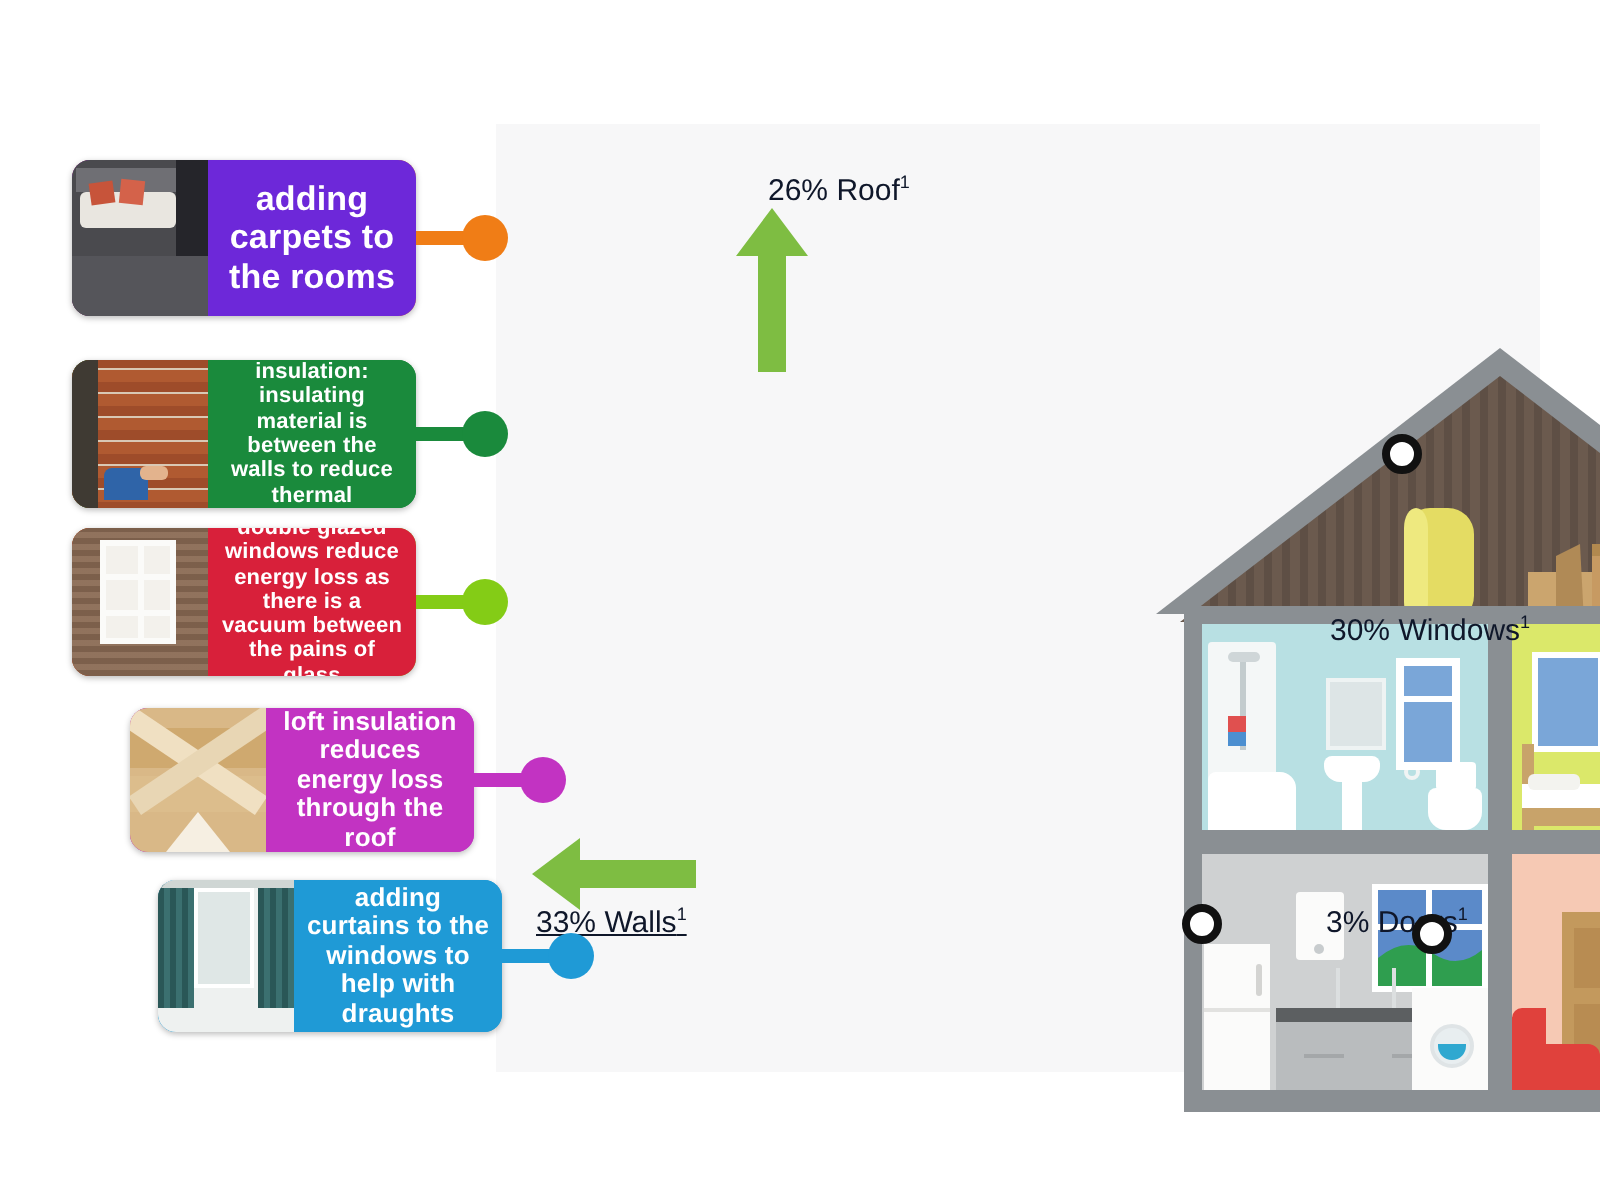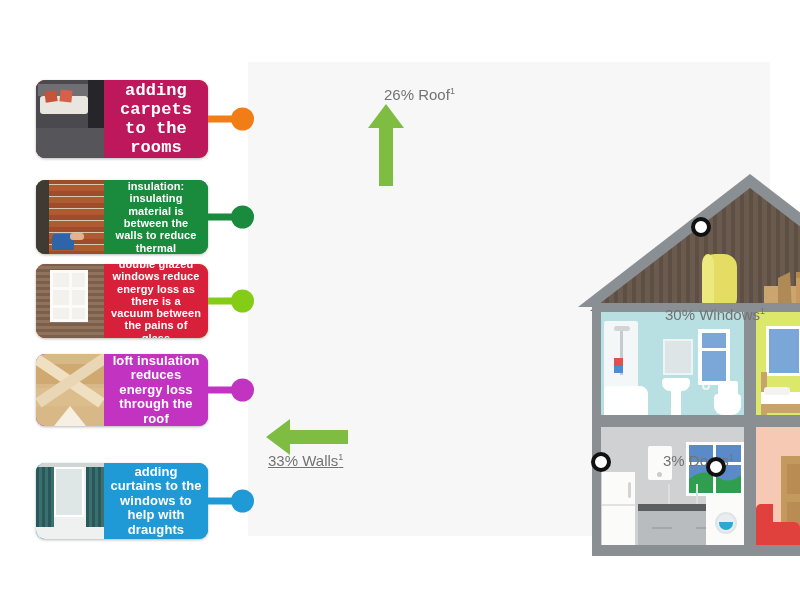--- a/index.html
+++ b/index.html
@@ -37,28 +37,28 @@
   }
   .knob{
     position:absolute;right:-46px;top:50%;transform:translateY(-50%);
     width:23px;height:23px;border-radius:50%;
   }
 
   #card0{top:80px;height:78px;}
   #card1{top:180px;height:74px;}
   #card2{top:264px;height:74px;}
   #card3{top:354px;height:72px;}
-  #card4{top:463px;height:76px;}
+  #card4{top:440px;height:76px;margin-left:43px;}
 
   #card0,#card0 .stem,#card0 .knob{background:#f07d16;}
   #card1,#card1 .stem,#card1 .knob{background:#1a8a3c;}
   #card2,#card2 .stem,#card2 .knob{background:#84cc16;}
-  #card3,#card3 .stem,#card3 .knob{background:#c233c2;}
+  #card3,#card3 .stem,#card3 .knob{background:#c233c2;margin-left:29px;}
   #card4,#card4 .stem,#card4 .knob{background:#1f9ad6;}
-  #card0 .card-inner{background:#be185d;font-family:Liberation Mono, monospace;}
+  #card0 .card-inner{background:#6d28d9;}
   #card1 .card-inner{background:#1a8a3c;}
   #card2 .card-inner{background:#d8203a;}
   #card3 .card-inner{background:#c233c2;}
   #card4 .card-inner{background:#1f9ad6;}
 
   #card0 .card-text{font-size:17px;}
   #card1 .card-text{font-size:11px;}
   #card2 .card-text{font-size:11px;}
   #card3 .card-text{font-size:13px;}
   #card4 .card-text{font-size:13px;}
@@ -96,21 +96,21 @@
   .t-curtain{background:#eef1f0;}
   .t-curtain .glass{position:absolute;left:18px;top:4px;width:30px;height:50px;background:#dfe7e6;border:2px solid #fff;box-sizing:border-box;}
   .t-curtain .cl{position:absolute;left:0;top:2px;width:18px;height:62px;background:#2f5f5f;
      background-image:repeating-linear-gradient(90deg,#2a5757 0 3px,#3b7070 3px 6px);}
   .t-curtain .cr{position:absolute;right:0;top:2px;width:18px;height:62px;background:#2f5f5f;
      background-image:repeating-linear-gradient(90deg,#2a5757 0 3px,#3b7070 3px 6px);}
   .t-curtain .rail{position:absolute;left:0;top:0;width:100%;height:4px;background:#cfd6d4;}
 
   
   .pct{
-    position:absolute;color:#737373;font-size:15px;font-weight:normal;
+    position:absolute;color:#0f172a;font-size:15px;font-weight:normal;
     white-space:nowrap;
   }
   .pct sup{font-size:9px;vertical-align:super;}
 
   
   .arrow{position:absolute;}
 
   
   .house{position:absolute;left:330px;top:112px;width:345px;height:385px;}
   .h-el{position:absolute;}

